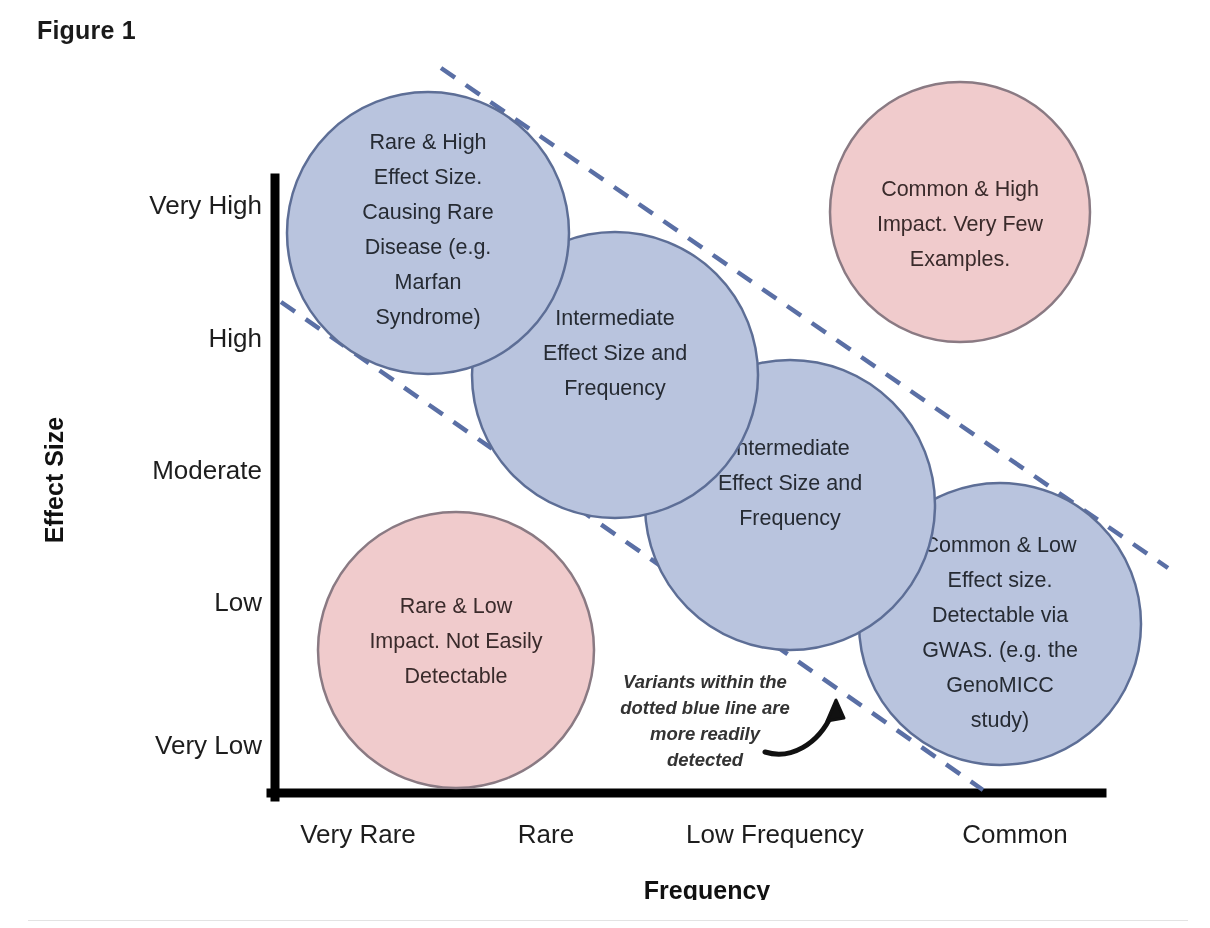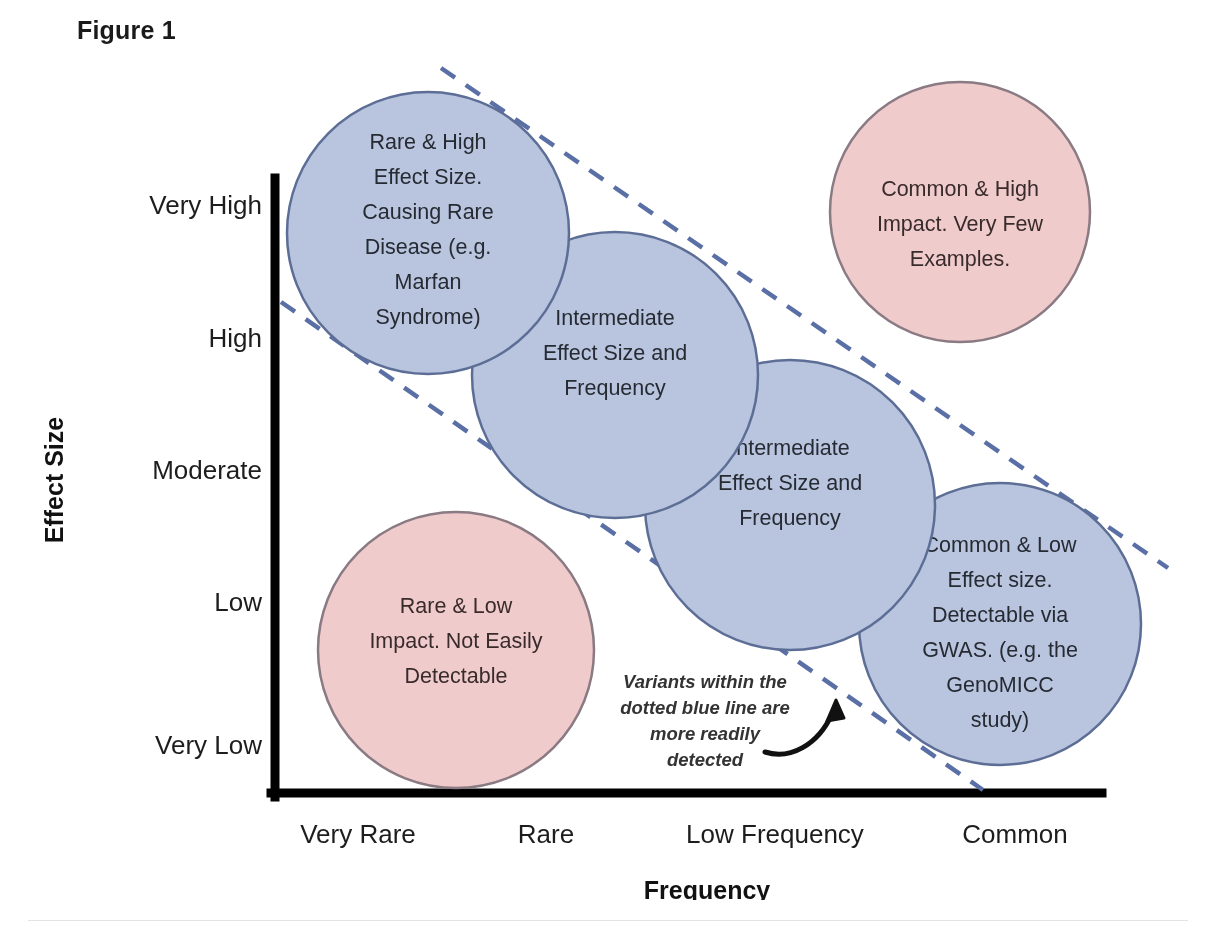--- a/index.html
+++ b/index.html
@@ -22,21 +22,20 @@
   }
   #figure-caption {
     position: absolute;
     left: 37px;
     top: 16px;
     font-family: "Liberation Sans", sans-serif;
     font-size: 25px;
     font-weight: bold;
     color: #1a1a1a;
     letter-spacing: 0.2px;
-    margin-left: 40px;
   }
   #bottom-rule {
     position: absolute;
     left: 28px;
     top: 920px;
     width: 1160px;
     height: 1px;
     background: #e3e3e3;
   }
   svg#plot {

